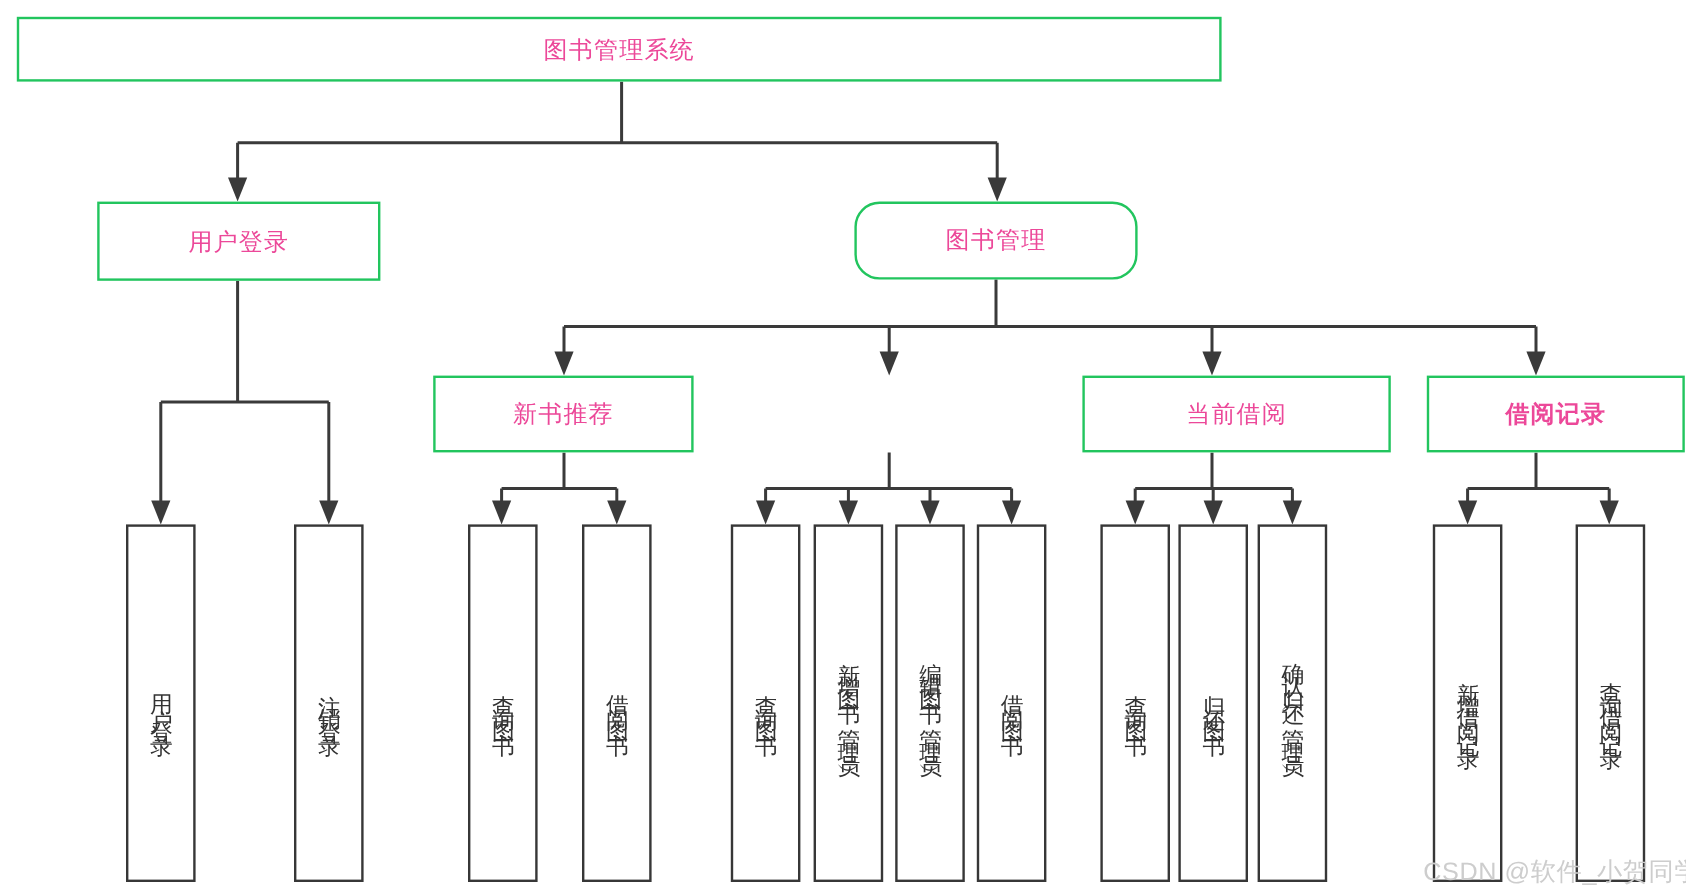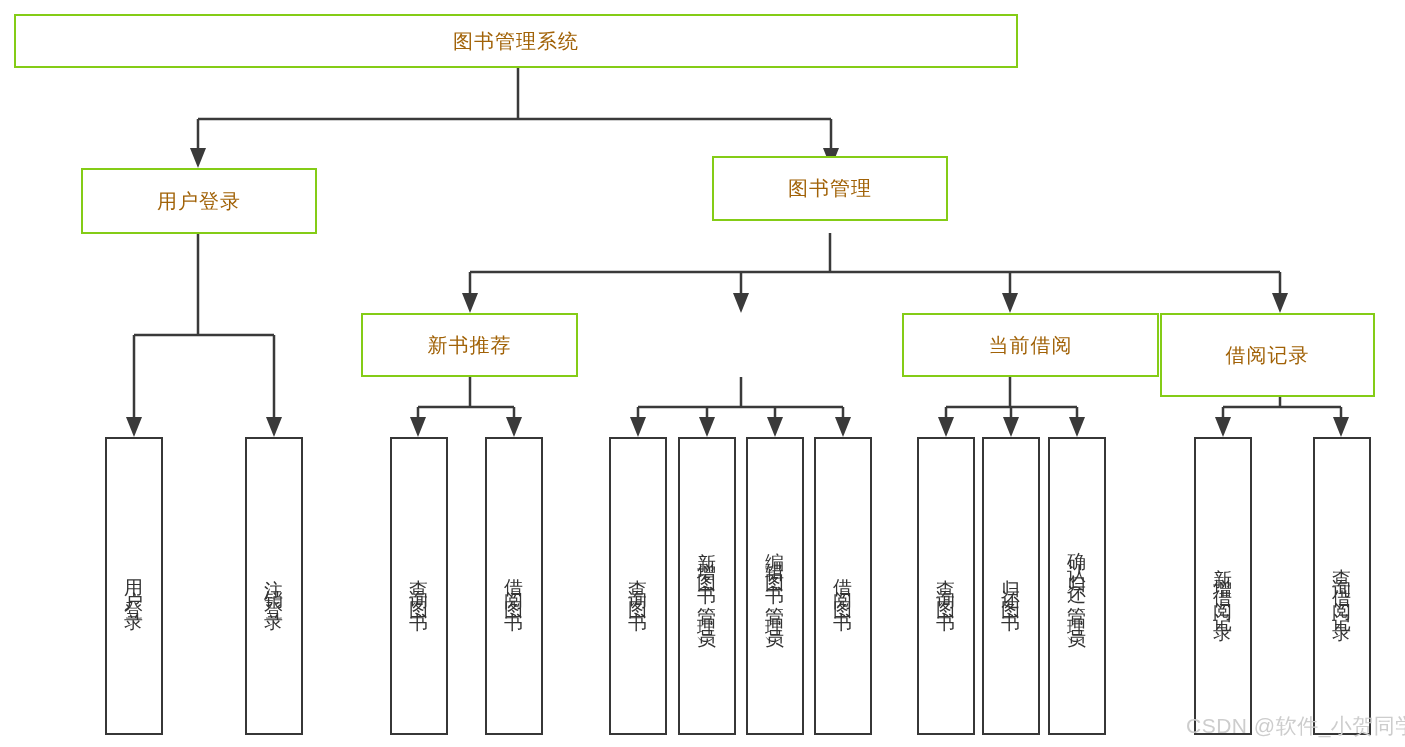--- a/index.html
+++ b/index.html
@@ -6,24 +6,24 @@
   .canvas{
     position:relative;
     width:1405px;height:747px;
     background:#ffffff;
     overflow:hidden;
     font-family:"Liberation Sans", sans-serif;
   }
   .hnode{
     position:absolute;
     box-sizing:border-box;
-    border:2px solid #84cc16;
+    border:2px solid #22c55e;
     background:#ffffff;
     display:flex;align-items:center;justify-content:center;
-    font-size:20px;color:#a16207;
+    font-size:20px;color:#ec4899;
     letter-spacing:1px;
     z-index:2;
   }
   .vnode{
     position:absolute;
     box-sizing:border-box;
     width:58px;height:298px;top:437px;
     border:2px solid #373737;
     background:#ffffff;
     writing-mode:vertical-rl;
@@ -81,25 +81,25 @@
       <polygon points="1003,417 1019,417 1011,437"></polygon>
       <polygon points="1069,417 1085,417 1077,437"></polygon>
       <polygon points="1215,417 1231,417 1223,437"></polygon>
       <polygon points="1333,417 1349,417 1341,437"></polygon>
     </g>
   </svg>
 
   <div class="hnode" style="left:14px;top:14px;width:1004px;height:54px;">图书管理系统</div>
 
   <div class="hnode" style="left:81px;top:168px;width:236px;height:66px;">用户登录</div>
-  <div class="hnode" style="left:712px;top:156px;width:236px;height:65px;">图书管理</div>
+  <div class="hnode" style="left:712px;top:168px;width:236px;height:65px;border-radius:21px;">图书管理</div>
 
   <div class="hnode" style="left:361px;top:313px;width:217px;height:64px;">新书推荐</div>
   <div class="hnode" style="left:902px;top:313px;width:257px;height:64px;">当前借阅</div>
-  <div class="hnode" style="left:1160px;top:313px;width:215px;height:84px;">借阅记录</div>
+  <div class="hnode" style="left:1189px;top:313px;width:215px;height:64px;font-weight:bold;">借阅记录</div>
 
   <div class="vnode" style="left:105px;">用户登录</div>
   <div class="vnode" style="left:245px;">注销登录</div>
 
   <div class="vnode" style="left:390px;">查询图书</div>
   <div class="vnode" style="left:485px;">借阅图书</div>
 
   <div class="vnode" style="left:609px;">查询图书</div>
   <div class="vnode" style="left:678px;">新增图书（管理员）</div>
   <div class="vnode" style="left:746px;">编辑图书（管理员）</div>

